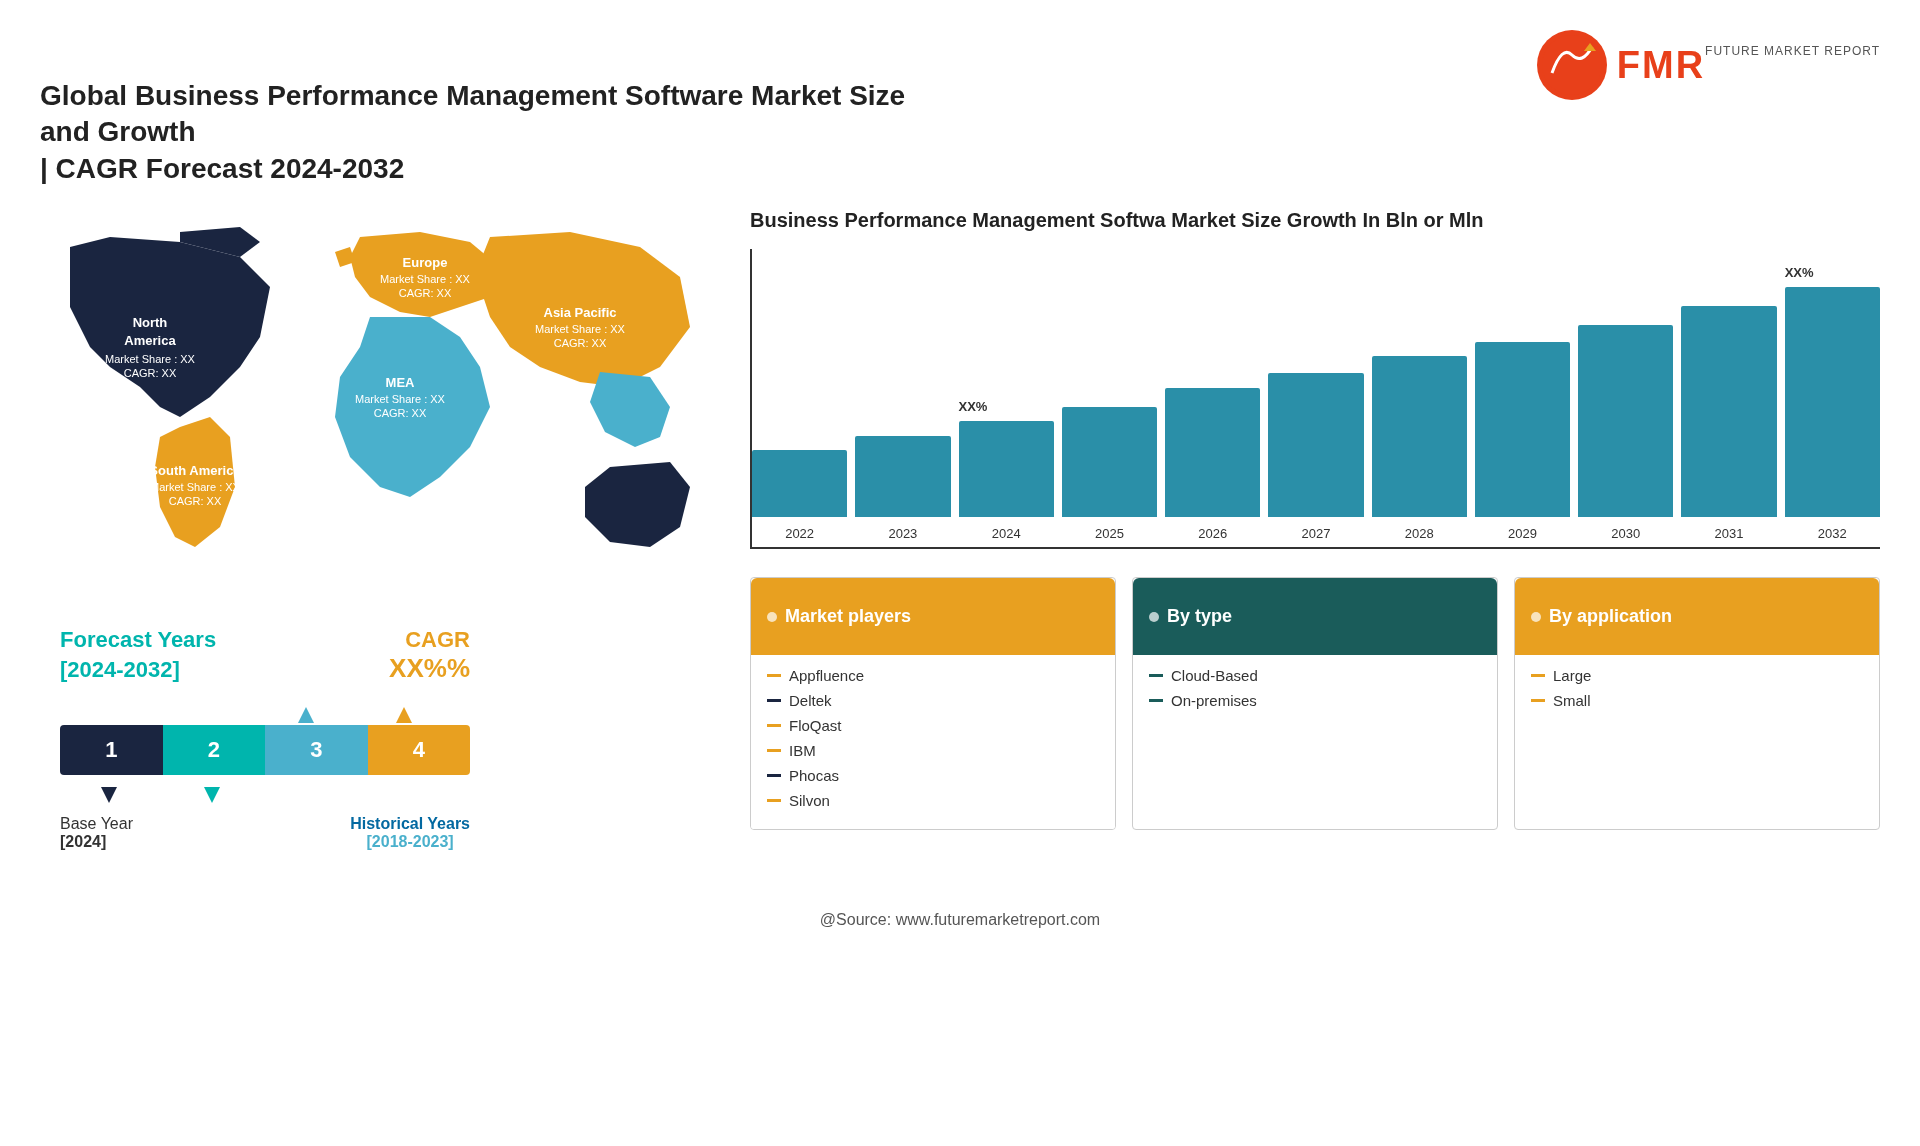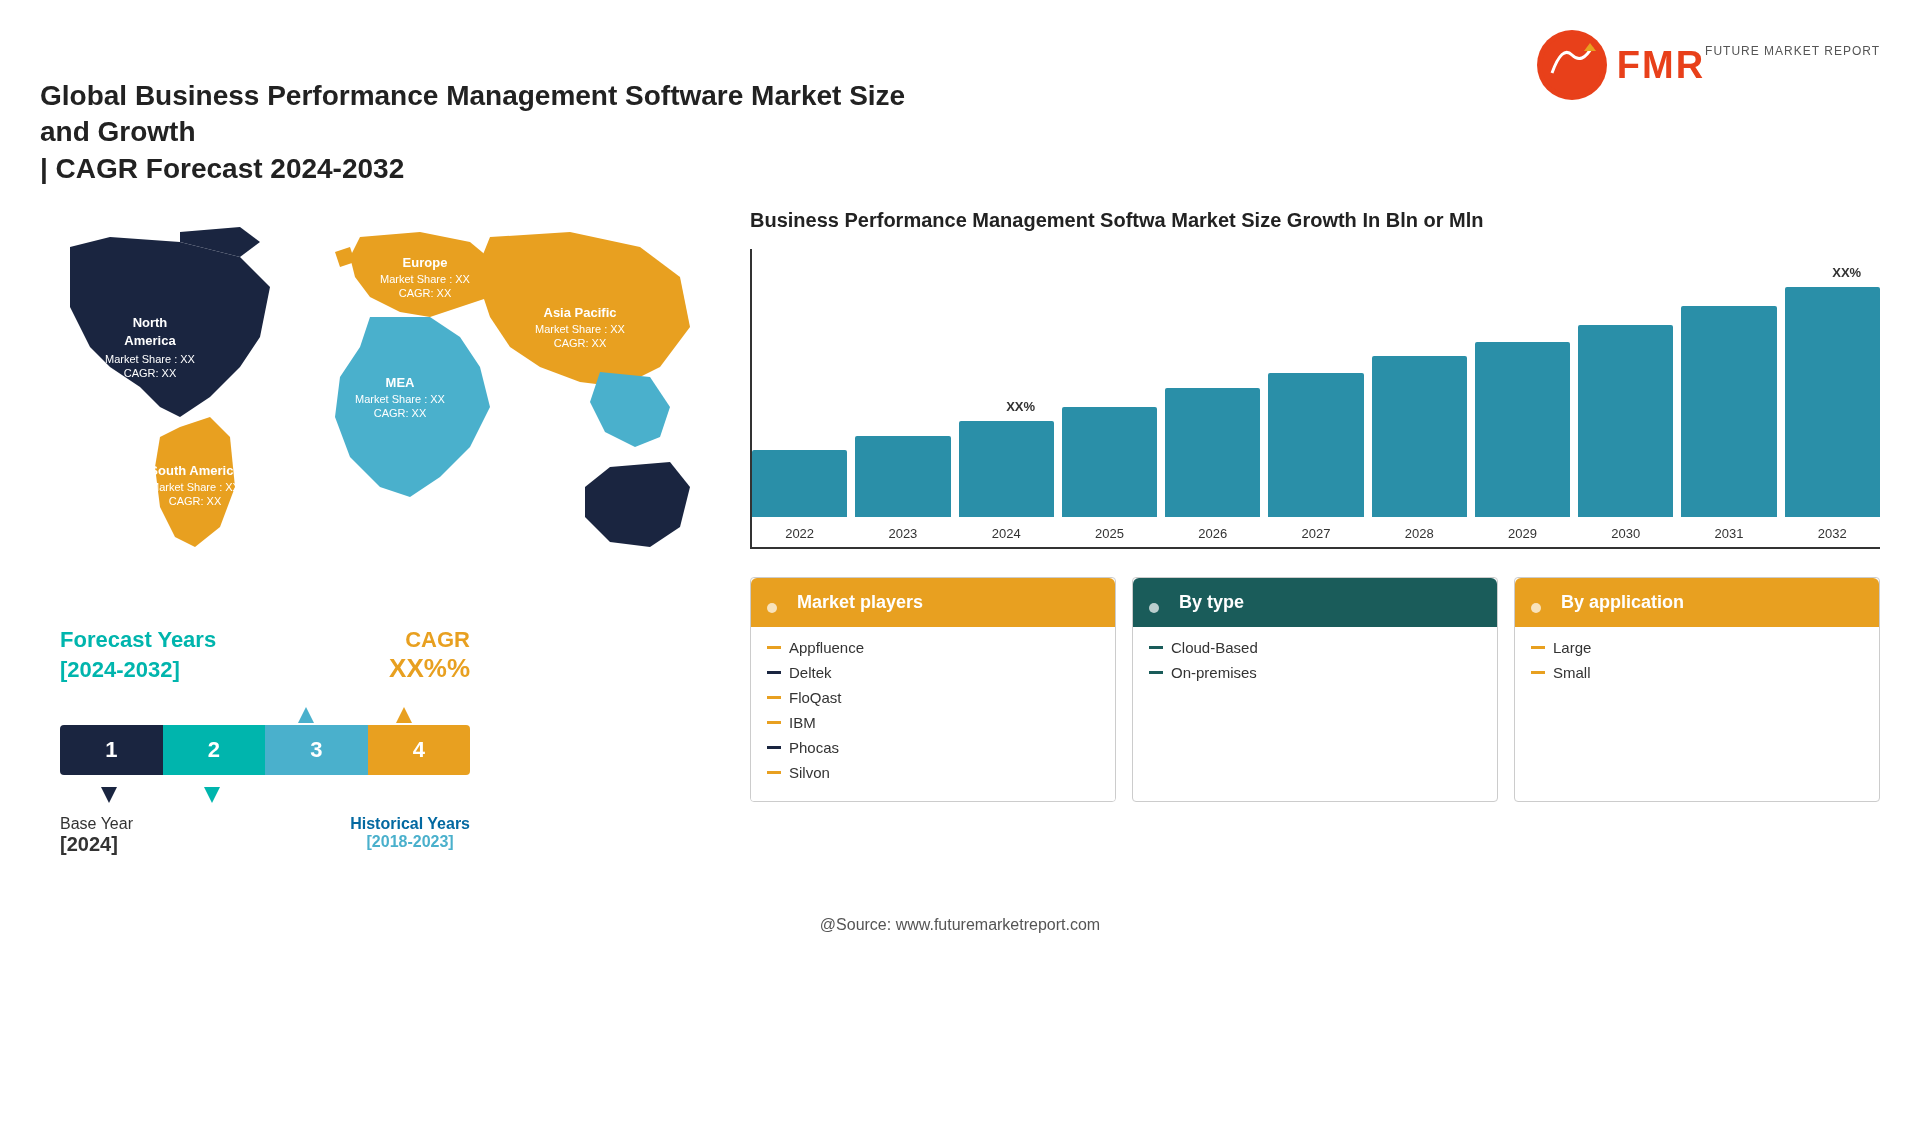--- a/index.html
+++ b/index.html
@@ -105,21 +105,20 @@
       border-left: 2px solid #333;
     }
     .bar-wrapper {
       display: flex;
       flex-direction: column;
       align-items: center;
       flex: 1;
       height: 100%;
       justify-content: flex-end;
       position: relative;
-      text-align: center;
     }
     .bar {
       width: 100%;
       background: #2a8fa8;
       position: relative;
       border-radius: 2px 2px 0 0;
     }
     .bar-label {
       font-size: 13px;
       color: #333;
@@ -191,28 +190,28 @@
       flex: 1;
       gap: 16px;
     }
     .segment-col {
       flex: 1;
       border: 1px solid #ccc;
       border-radius: 4px;
       overflow: hidden;
     }
     .segment-header {
-      padding: 14px 16px;
+      padding: 28px 16px;
       border-radius: 6px 6px 0 0;
       color: #fff;
       font-size: 18px;
       font-weight: bold;
       display: flex;
-      align-items: flex-end;
-      gap: 20px;
+      align-items: center;
+      gap: 8px;
     }
     .seg-orange { background: #e8a020; }
     .seg-teal { background: #1a5c5a; }
     .seg-orange2 { background: #e8a020; }
     .seg-dot {
       width: 10px;
       height: 10px;
       border-radius: 50%;
       background: rgba(255,255,255,0.7);
       flex-shrink: 0;
@@ -389,21 +388,21 @@
         <div style="position:absolute; left:37%; transform:translateX(-50%);">
           <svg width="16" height="16">
               <polygon points="0,0 16,0 8,16" fill="#00b5ad"></polygon>
             </svg>
         </div>
       </div>
 
       <div class="bottom-labels-row">
         <div class="bl-left">
           <div style="font-size:16px; color:#333;">Base Year</div>
-          <div style="font-size:20px; font-weight:bold; color:#333;">[2024]</div>
+          <div style="font-size:16px; font-weight:bold; color:#333;">[2024]</div>
         </div>
         <div style="text-align:center;">
           <div style="font-size:16px; font-weight:bold; color:#0369a1;">Historical Years</div>
           <div style="font-size:16px; font-weight:bold; color:#4ab0cc;">[2018-2023]</div>
         </div>
       </div>
     </div>
   </div>
 
   <div class="right-section">

